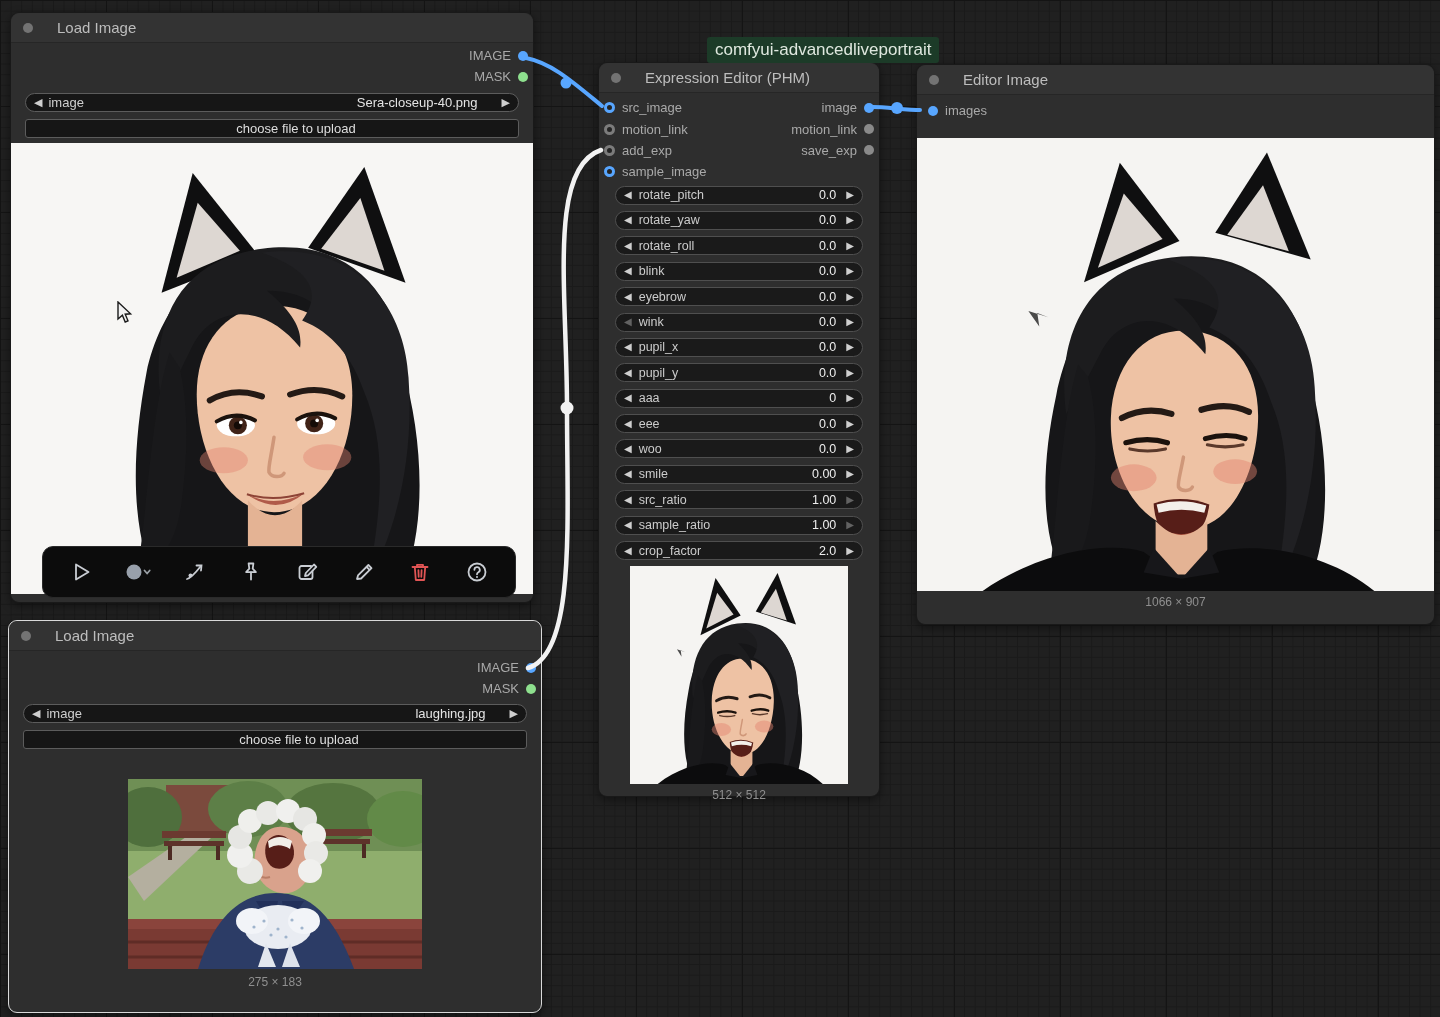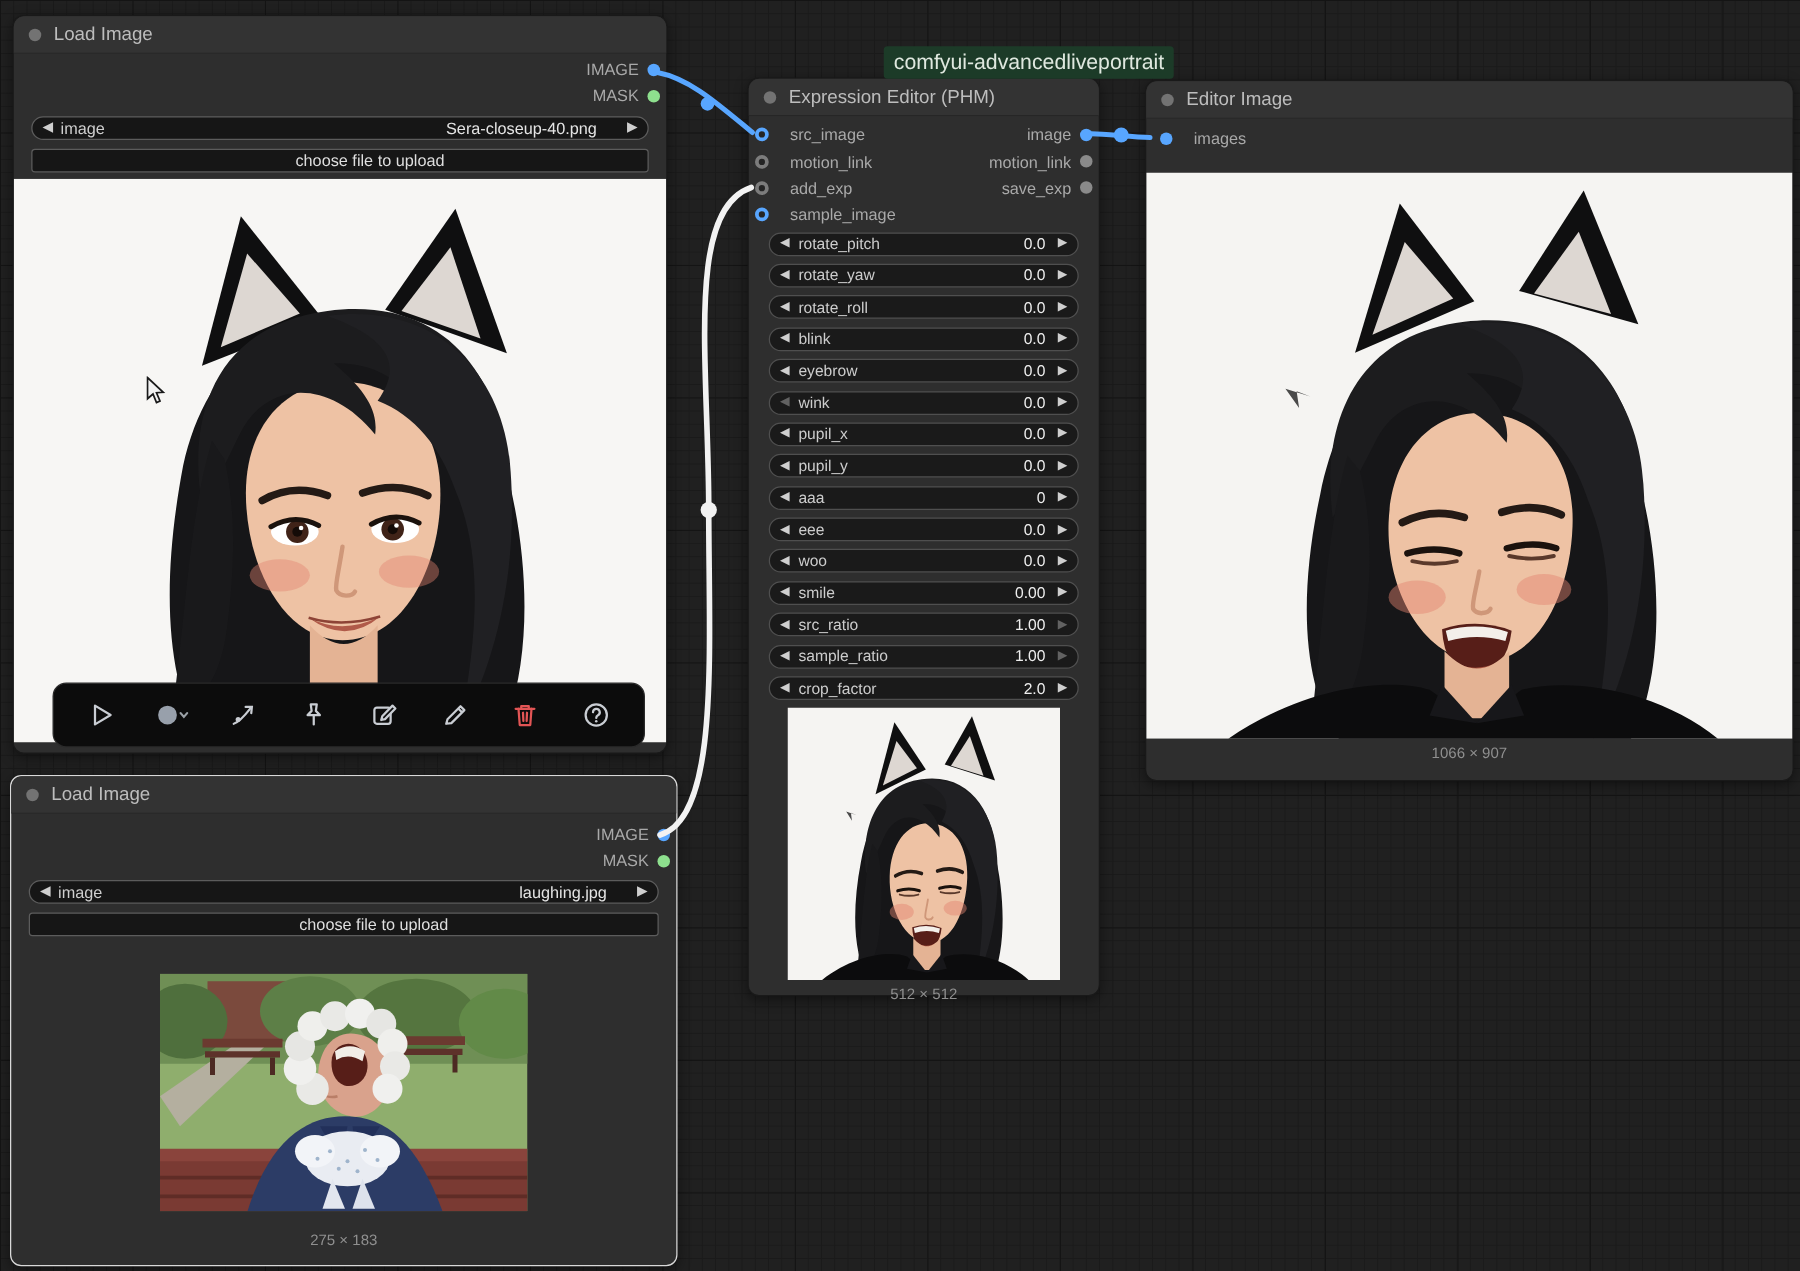--- a/index.html
+++ b/index.html
@@ -13,27 +13,27 @@
       linear-gradient(90deg,#141414 1px, transparent 1px),
       linear-gradient(#1a1a1a 1px, transparent 1px),
       linear-gradient(90deg,#1a1a1a 1px, transparent 1px);
     background-size:106px 106px,106px 106px,10.6px 10.6px,10.6px 10.6px;
   }
   .node {
     position:absolute; background:#2e2e2e; border:1px solid #191919;
     border-radius:9px; box-shadow:0 3px 10px rgba(0,0,0,.45); z-index:2;
   }
   .node.selected { border:1px solid #d9d9d9; }
-  .node-header { height:30px; display:flex; align-items:center; gap:10px; padding:0 12px;
+  .node-header { height:30px; display:flex; align-items:center; gap:24px; padding:0 12px;
     background:#333333; border-radius:9px 9px 0 0; border-bottom:1px solid #262626; }
   .title-dot { width:10px; height:10px; border-radius:50%; background:#737373; flex:0 0 auto; }
   .node-title { color:#bdbdbd; font-size:15px; white-space:nowrap; }
   .slot-row { height:21px; display:flex; align-items:center; font-size:13px; color:#a9a9a9; }
   .slot-out { justify-content:flex-end; gap:7px; padding-right:5px; }
-  .slot-in  { justify-content:flex-start; gap:17px; padding-left:5px; }
+  .slot-in  { justify-content:flex-start; gap:7px; padding-left:5px; }
   .port { width:10px; height:10px; border-radius:50%; flex:0 0 auto; }
   .port.blue  { background:#58a6ff; }
   .port.green { background:#8ee08e; }
   .ring { width:11px; height:11px; border-radius:50%; background:#242424; flex:0 0 auto; }
   .ring.blue { border:3px solid #58a6ff; }
   .ring.gray { border:3px solid #7c7c7c; }
   .combo {
     height:19px; margin:0 14px; background:#161616; border:1px solid #5c5c5c; border-radius:10px;
     display:flex; align-items:center; padding:0 8px; color:#cfcfcf; font-size:13px;
   }
@@ -302,21 +302,21 @@
       <span class="c-label">image</span>
       <span class="c-value">laughing.jpg</span>
       <span class="arrow">▶</span>
     </div>
     <div class="upload-btn">choose file to upload</div>
     <div class="thumb-wrap" style="margin-top:30px;">
       <svg class="nodeimg" width="294" height="190" viewBox="0 0 294 190" preserveAspectRatio="none">
         <use href="#photo-laughing"></use>
       </svg>
     </div>
-    <div class="size-label" style="margin-top:16px;">275 × 183</div>
+    <div class="size-label" style="margin-top:6px;">275 × 183</div>
   </div>
 
   <div class="node" style="left:598px; top:62px; width:282px; height:735px;">
     <div class="node-header">
       <span class="title-dot"></span>
       <span class="node-title">Expression Editor (PHM)</span>
     </div>
     <div class="exp-slots">
       <div class="slot-row slot-in" style="height:21.4px;">
         <span class="ring blue"></span>

